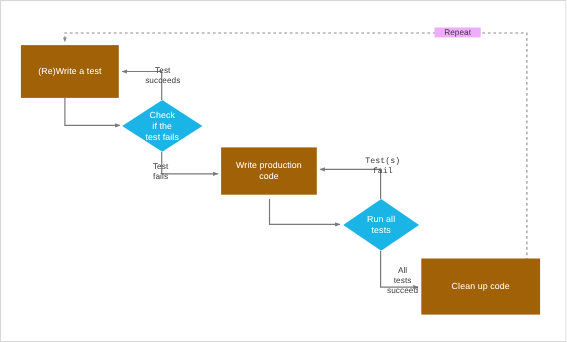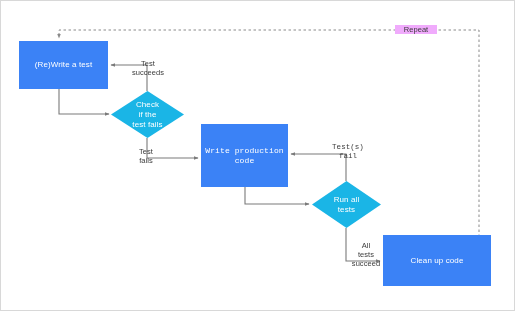--- a/index.html
+++ b/index.html
@@ -30,21 +30,21 @@
     align-items: center;
     justify-content: center;
     text-align: center;
     color: #ffffff;
     font-size: 8px;
     line-height: 10px;
     letter-spacing: 0.1px;
     box-sizing: border-box;
   }
   .node.process {
-    background: #3b82f6;
+    background: #a16207;
   }
   .node.decision {
     background: transparent;
   }
   .node.decision .diamond-shape {
     position: absolute;
     left: 0;
     top: 0;
     width: 100%;
     height: 100%;
@@ -105,21 +105,21 @@
     <span class="node-label">(Re)Write a test</span>
   </div>
 
   <div class="node decision" style="left:110px; top:90px; width:73px; height:47px;">
     <span class="diamond-shape"></span>
     <span class="node-label">Check
 if the
 test fails</span>
   </div>
 
-  <div class="node process" style="left:200px; top:123px; width:87px; height:63px;font-family:Liberation Mono, monospace;">
+  <div class="node process" style="left:200px; top:133px; width:87px; height:43px;">
     <span class="node-label">Write production
 code</span>
   </div>
 
   <div class="node decision" style="left:311px; top:180px; width:69px; height:47px;justify-content:center;">
     <span class="diamond-shape"></span>
     <span class="node-label">Run all
 tests</span>
   </div>
 

